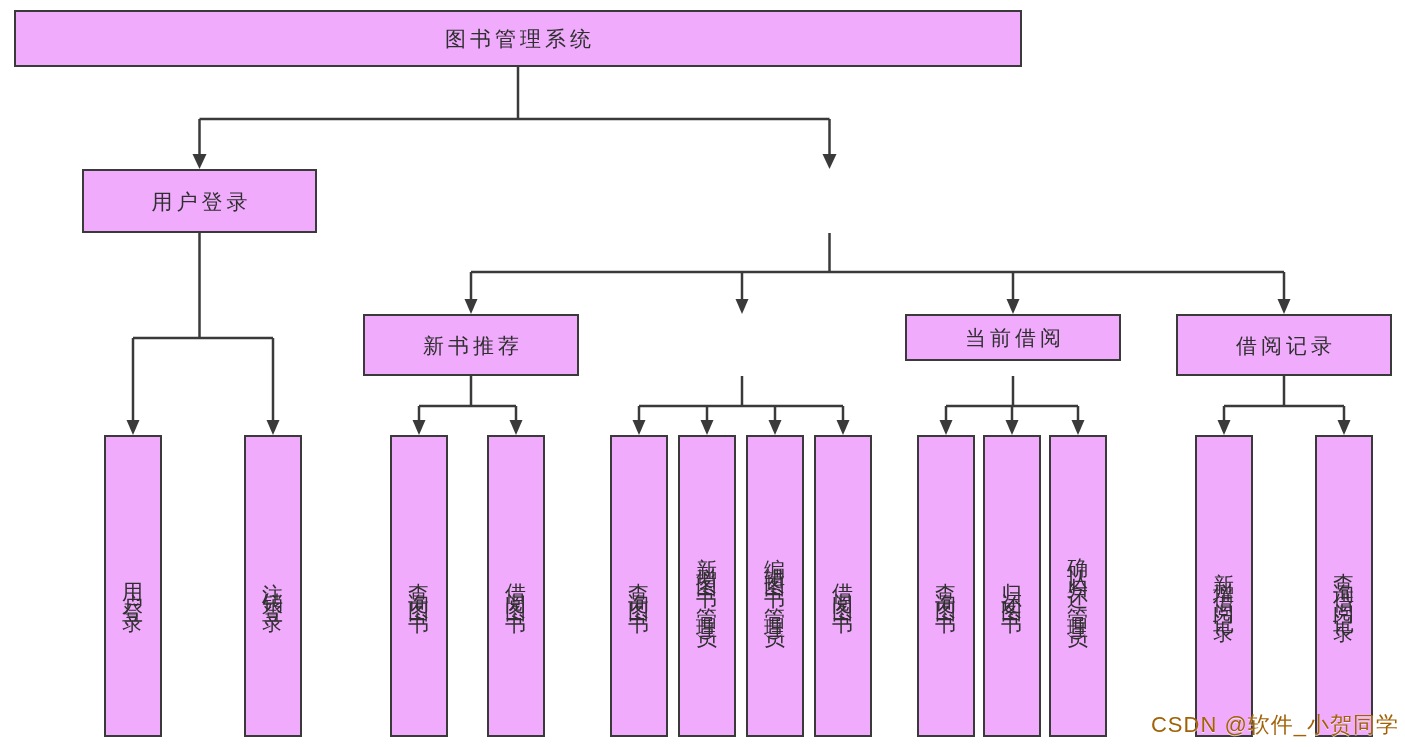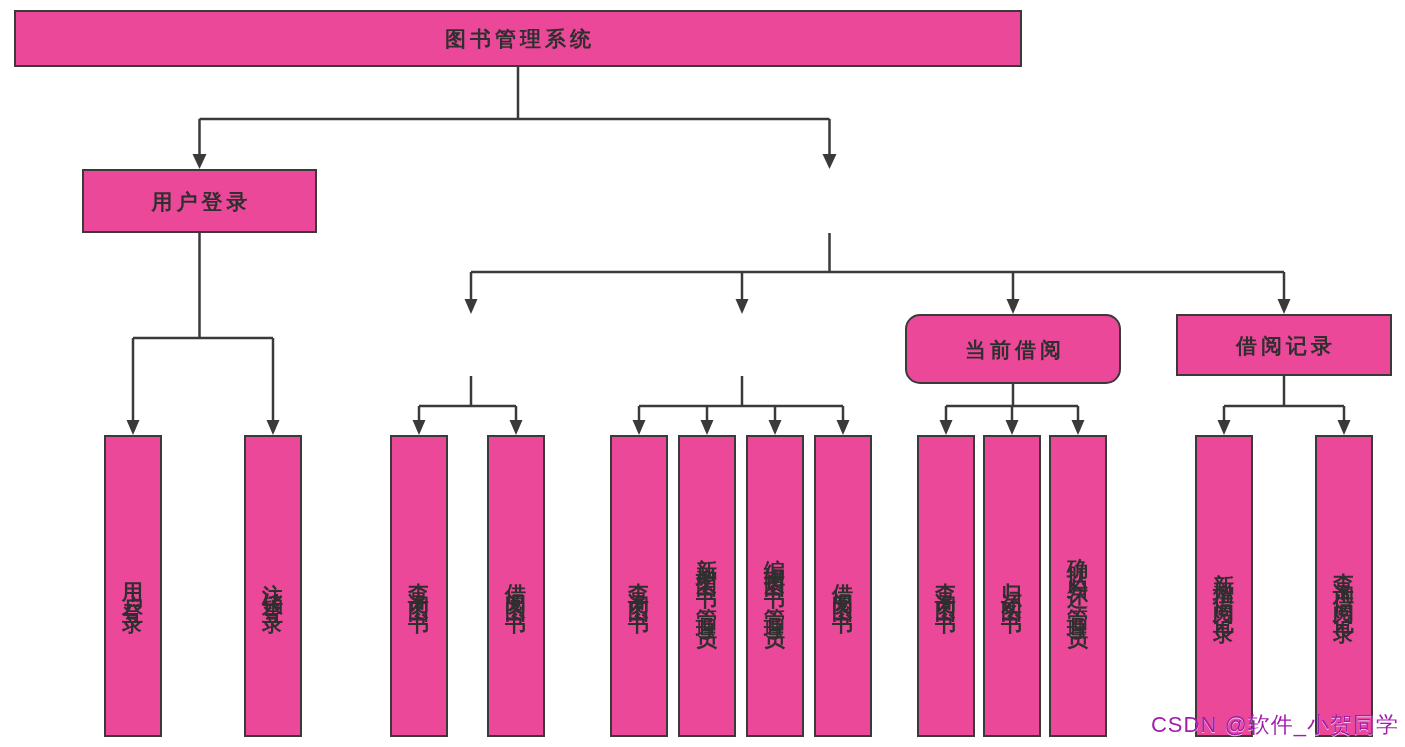--- a/index.html
+++ b/index.html
@@ -13,48 +13,47 @@
   }
   svg.connectors {
     position: absolute;
     left: 0; top: 0;
     width: 1405px; height: 747px;
     z-index: 1;
   }
   .box {
     position: absolute;
     box-sizing: border-box;
-    background: #ec4899;
+    background: #f0abfc;
     border: 2.5px solid #3a3a3a;
     color: #2f2f2f;
     display: flex;
     align-items: center;
     justify-content: center;
     z-index: 2;
-    font-weight: bold;
   }
   .box.h {
     font-size: 21px;
     letter-spacing: 4px;
     line-height: 1;
     text-indent: 4px; 
   }
   .box.v {
     writing-mode: vertical-rl;
     font-size: 21px;
     letter-spacing: 10px;
     line-height: 1;
   }
   .watermark {
     position: absolute;
     top: 710px;
     right: 6px;
     z-index: 3;
     font-size: 22px;
-    color: #a21caf;
+    color: #a16207;
     text-shadow: 0 1px 0 rgba(255,255,255,.7);
     letter-spacing: 1px;
     white-space: nowrap;
   }
   .ln { stroke: #3a3a3a; stroke-width: 2.5; fill: none; }
   .ah { fill: #3a3a3a; stroke: none; }
 </style>
 </head>
 <body>
 
@@ -123,21 +122,22 @@
       <polygon class="ah" points="1071.5,420 1084.5,420 1078,435"></polygon>
       <polygon class="ah" points="1217.5,420 1230.5,420 1224,435"></polygon>
       <polygon class="ah" points="1337.5,420 1350.5,420 1344,435"></polygon>
     </g>
   </svg>
 
   <div class="box h" style="left:14px; top:10px; width:1008px; height:57px;">图书管理系统</div>
 
   <div class="box h" style="left:82px; top:169px; width:235px; height:64px;">用户登录</div>
 
-  <div class="box h" style="left:905px; top:314px; width:216px; height:70px;border-radius:15px;">当前借阅</div>
+  <div class="box h" style="left:363px; top:314px; width:216px; height:62px;">新书推荐</div>
+  <div class="box h" style="left:905px; top:314px; width:216px; height:47px;">当前借阅</div>
   <div class="box h" style="left:1176px; top:314px; width:216px; height:62px;">借阅记录</div>
 
   <div class="box v" style="left:104px; top:435px; width:58px; height:302px;">用户登录</div>
   <div class="box v" style="left:244px; top:435px; width:58px; height:302px;">注销登录</div>
 
   <div class="box v" style="left:390px; top:435px; width:58px; height:302px;">查询图书</div>
   <div class="box v" style="left:487px; top:435px; width:58px; height:302px;">借阅图书</div>
 
   <div class="box v" style="left:610px; top:435px; width:58px; height:302px;">查询图书</div>
   <div class="box v" style="left:678px; top:435px; width:58px; height:302px;">新增图书（管理员）</div>

